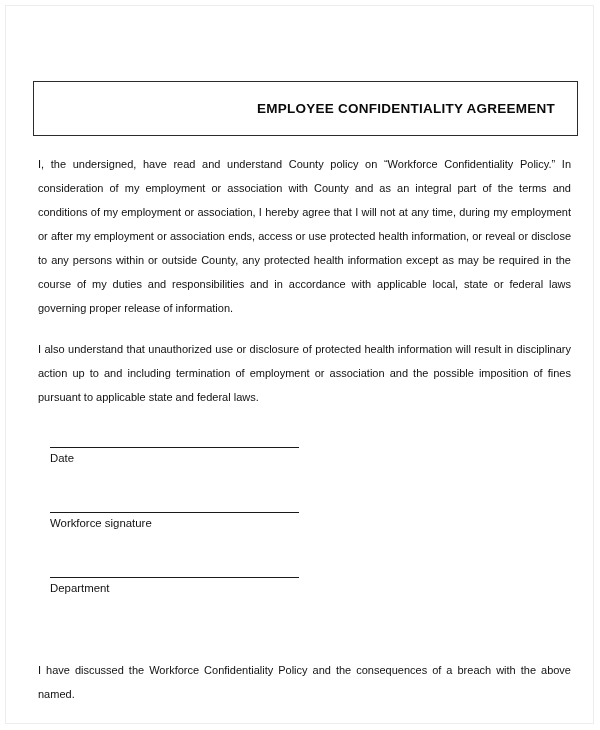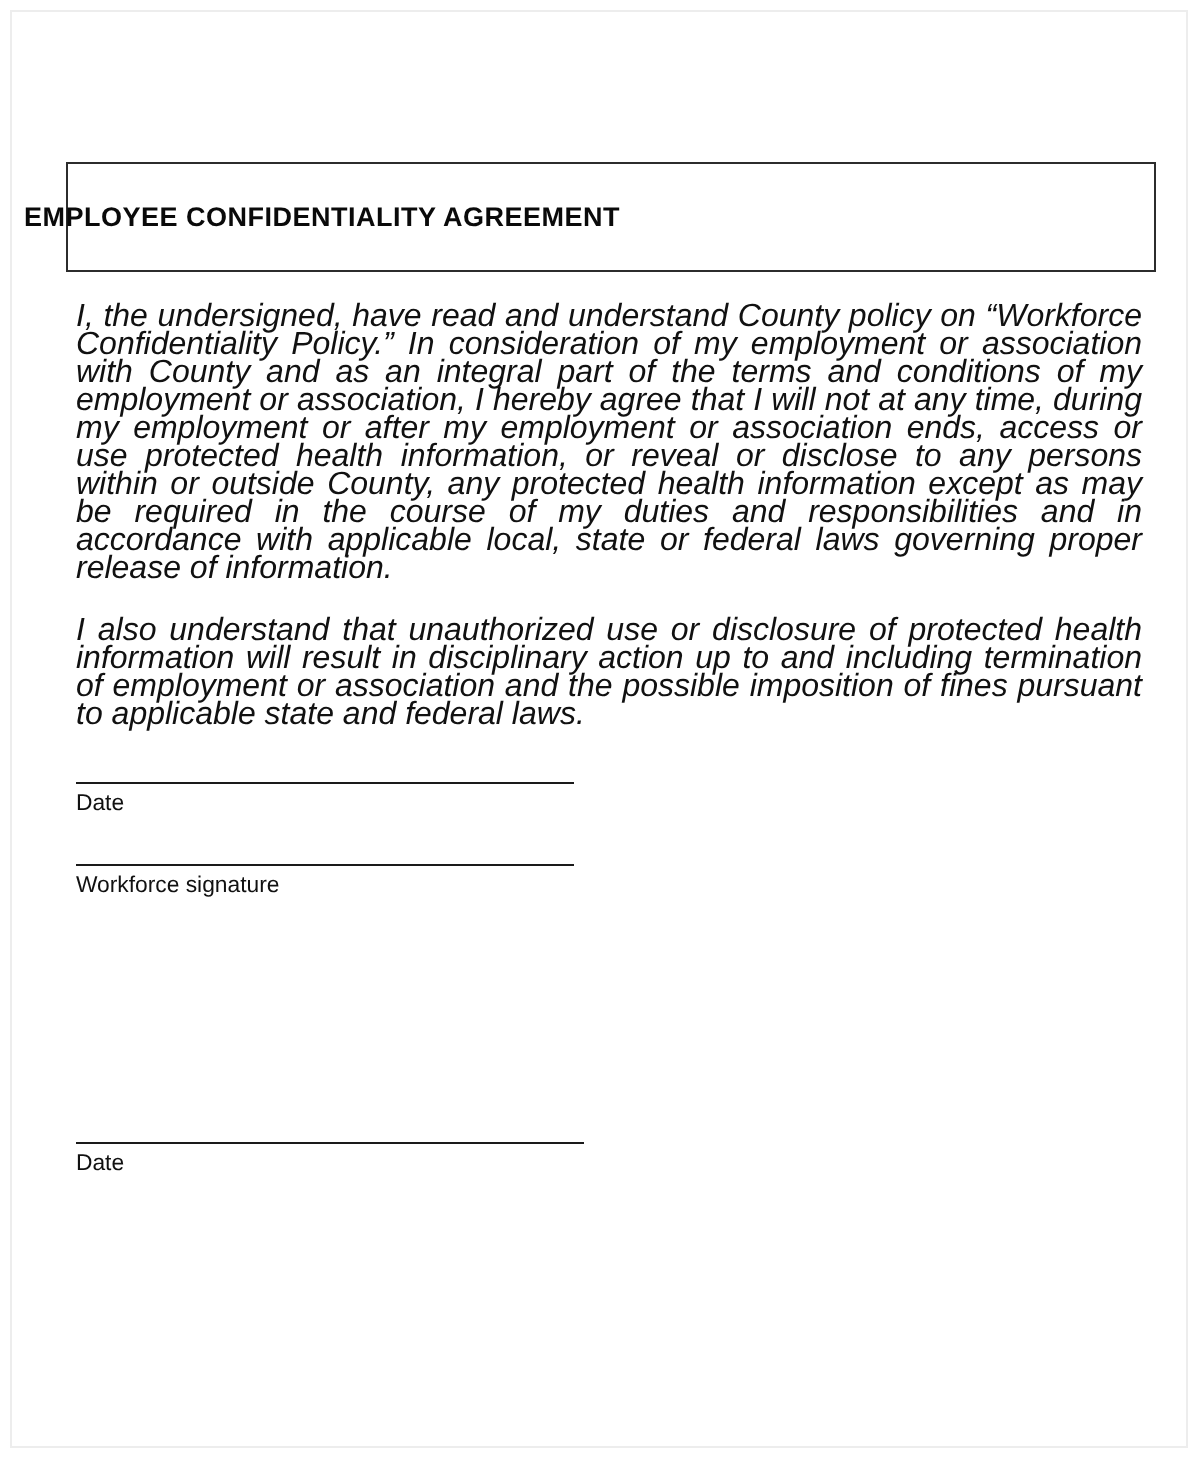--- a/index.html
+++ b/index.html
@@ -37,21 +37,21 @@
   .title-box {
     position: absolute;
     left: 33px;
     top: 81px;
     width: 545px;
     height: 55px;
     border: 1.5px solid #2c2c2c;
     box-sizing: border-box;
     display: flex;
     align-items: center;
-    justify-content: flex-start;
+    justify-content: flex-end;
   }
   .title-text {
     font-size: 13.5px;
     font-weight: bold;
     letter-spacing: 0.25px;
     color: #0a0a0a;
     position: relative;
     left: -22px;
     white-space: nowrap;
   }
@@ -59,33 +59,32 @@
   
   .content {
     position: absolute;
     left: 38px;
     top: 152px;
     width: 533px;
   }
 
   p.para {
     margin: 0;
-    font-size: 16px;
-    line-height: 14px;
+    font-size: 11px;
+    line-height: 24px;
     text-align: justify;
     text-justify: inter-word;
     color: #111111;
     hyphens: none;
-    font-style: italic;
   }
 
   .gap-para { height: 17.4px; }
 
   
-  .sig-block { margin: 0; }
+  .sig-block { margin: 12px; }
 
   .sig-rule {
     border-bottom: 1.1px solid #1a1a1a;
     height: 0;
     width: 249px;
     margin: 0;
   }
   .sig-rule.wide { width: 254px; }
 
   .sig-label {
@@ -127,23 +126,28 @@
 
     <div class="sp-22"></div>
 
     <div class="sig-block">
       <div class="sig-rule"></div>
       <div class="sig-label">Workforce signature</div>
     </div>
 
     <div class="sp-22"></div>
 
+    <div class="sig-block">
+      <div class="sig-rule"></div>
+      <div class="sig-label">Department</div>
+    </div>
 
     <div class="sp-50"></div>
 
+    <p class="para">I have discussed the Workforce Confidentiality Policy and the consequences of a breach with the above named.</p>
 
     <div class="sp-26"></div>
 
 
     <div class="sp-22"></div>
 
     <div class="sig-block">
       <div class="sig-rule wide"></div>
       <div class="sig-label">Date</div>
     </div>

